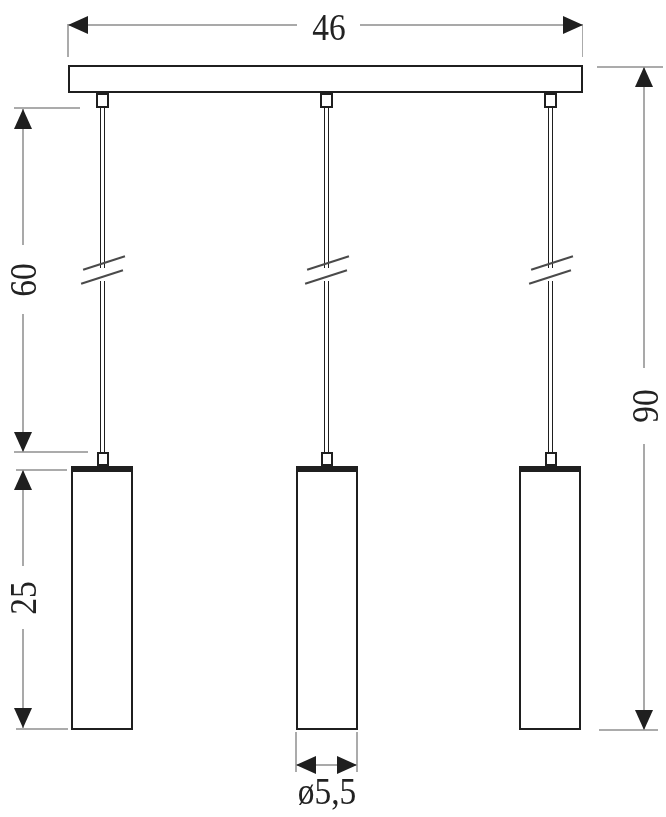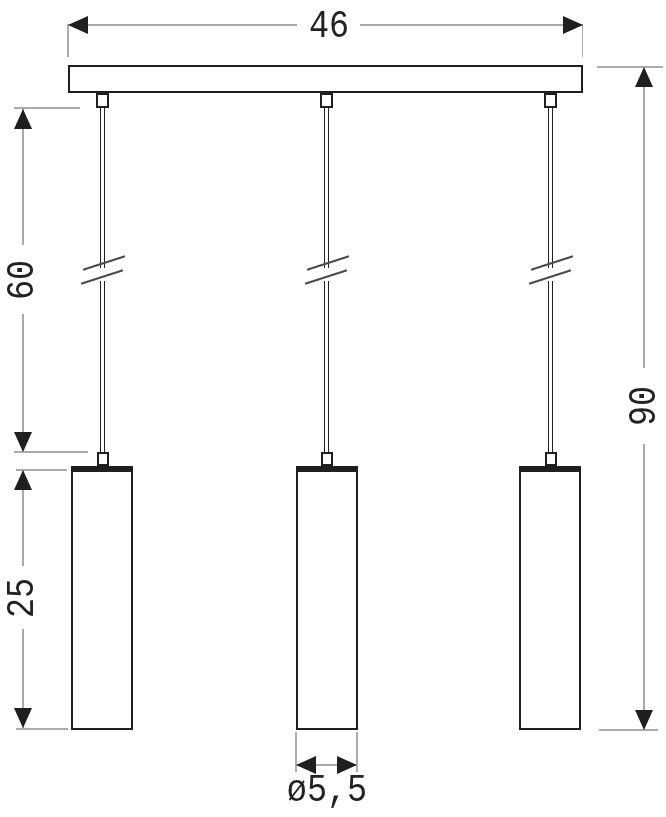--- a/index.html
+++ b/index.html
@@ -1,18 +1,18 @@
 <!DOCTYPE html>
 <html><head>
 <meta charset="utf-8">
 <style>
   html,body{margin:0;padding:0;background:#ffffff;}
   .canvas{
     position:relative;width:666px;height:817px;background:#ffffff;overflow:hidden;
-    font-family:Liberation Mono, monospace;
+    font-family:Liberation Serif, serif;
   }
   
   .bar{
     position:absolute;left:68px;top:65px;width:515px;height:28px;
     background:#fff;border:2.5px solid #1f1f1f;box-sizing:border-box;
   }
   .conn{
     position:absolute;background:#fff;border:2px solid #1f1f1f;box-sizing:border-box;
   }
   .cord{

